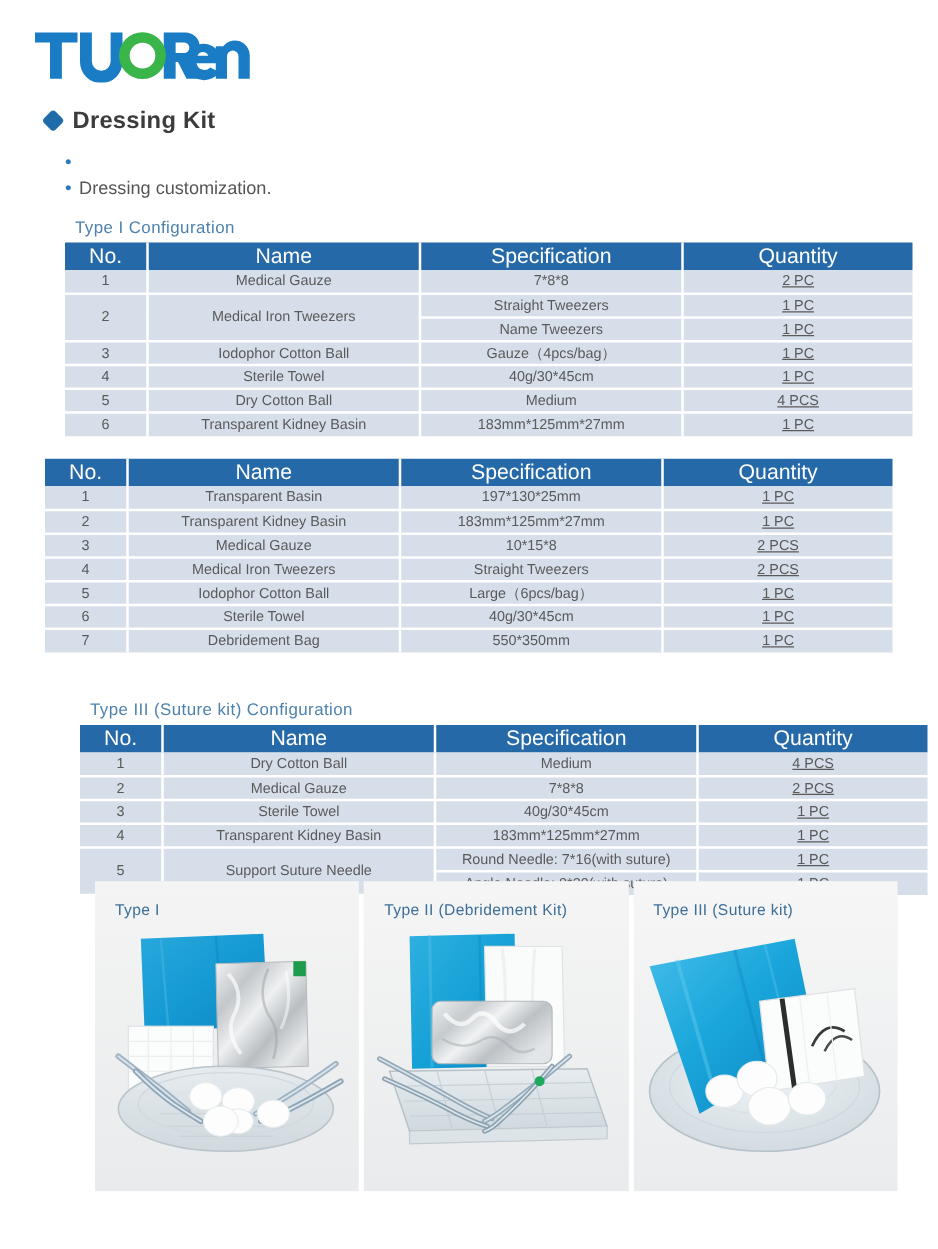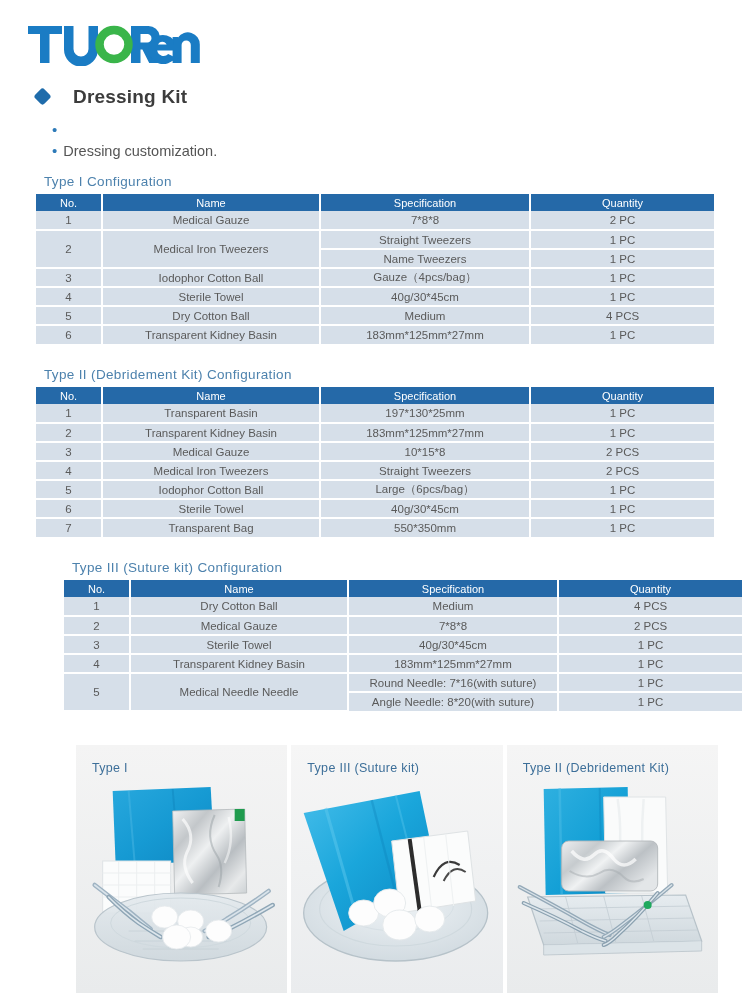--- a/index.html
+++ b/index.html
@@ -29,21 +29,21 @@
   }
   .logo-svg { display: block; }
 
   
   .title-row {
     position: absolute;
     left: 36px;
     top: 87px;
     display: flex;
     align-items: center;
-    gap: 24px;
+    gap: 9px;
   }
   .title-bullet {
     width: 13px;
     height: 13px;
     background: #1f6cab;
     border-radius: 3px;
     transform: rotate(45deg);
     flex: 0 0 auto;
   }
   .title-text {
@@ -94,50 +94,50 @@
   table.spec {
     width: 678px;
     border-collapse: collapse;
     table-layout: fixed;
     font-size: 11.5px;
   }
   table.spec th {
     background: #2569a8;
     color: #ffffff;
     font-weight: normal;
-    font-size: 11px;
+    font-size: 17px;
     height: 17px;
     text-align: center;
     border-right: 2px solid #ffffff;
     padding: 1px 2px;
   }
   table.spec th:last-child { border-right: none; }
   table.spec td {
     background: #d6dfe9;
     color: #5a5a5a;
     text-align: center;
     height: 19px;
     border-right: 2px solid #ffffff;
     border-bottom: 2px solid #ffffff;
     padding: 1px 3px;
     vertical-align: middle;
   }
-  table.spec td:last-child { border-right: none; }
+  table.spec td:last-child { border-right: none; text-decoration: underline; }
   table.spec tr:last-child td { border-bottom: none; }
 
   col.c-no   { width: 66px; }
   col.c-name { width: 218px; }
   col.c-spec { width: 210px; }
   col.c-qty  { width: 184px; }
 
   
   .gallery {
     position: absolute;
     left: 38px;
-    top: 745px;
+    top: 705px;
     width: 680px;
     height: 248px;
     display: flex;
     gap: 4px;
     padding-left: 38px;
   }
   .panel {
     position: relative;
     flex: 1 1 0;
     background: #f1f1f1;
@@ -192,21 +192,21 @@
 <div class="sub-list">
   <div class="sub-item">
     <span class="sub-dot">•</span>
   </div>
   <div class="sub-item">
     <span class="sub-dot">•</span>
     <span>Dressing customization.</span>
   </div>
 </div>
 
-<div class="section" style="top:174px;">
+<div class="section" style="top:174px;margin-left:16px;">
   <div class="section-heading">Type I Configuration</div>
   <table class="spec">
     <colgroup>
         <col class="c-no">
         <col class="c-name">
         <col class="c-spec">
         <col class="c-qty">
       </colgroup>
     <thead>
       <tr>
@@ -255,21 +255,20 @@
           <td>6</td>
           <td>Transparent Kidney Basin</td>
           <td>183mm*125mm*27mm</td>
           <td>1 PC</td>
         </tr>
       </tbody>
   </table>
 </div>
 
 <div class="section" style="top:367px;">
-  <div class="section-heading">Type II (Debridement Kit) Configuration</div>
   <table class="spec">
     <colgroup>
         <col class="c-no">
         <col class="c-name">
         <col class="c-spec">
         <col class="c-qty">
       </colgroup>
     <thead>
       <tr>
         <th>No.</th>
@@ -310,21 +309,21 @@
           <td>1 PC</td>
         </tr>
         <tr>
           <td>6</td>
           <td>Sterile Towel</td>
           <td>40g/30*45cm</td>
           <td>1 PC</td>
         </tr>
         <tr>
           <td>7</td>
-          <td>Transparent  Bag</td>
+          <td>Debridement  Bag</td>
           <td>550*350mm</td>
           <td>1 PC</td>
         </tr>
       </tbody>
   </table>
 </div>
 
 <div class="section" style="top:560px;padding-left:28px;">
   <div class="section-heading">Type III (Suture kit) Configuration</div>
   <table class="spec">
@@ -362,21 +361,21 @@
           <td>1 PC</td>
         </tr>
         <tr>
           <td>4</td>
           <td>Transparent Kidney Basin</td>
           <td>183mm*125mm*27mm</td>
           <td>1 PC</td>
         </tr>
         <tr>
           <td rowspan="2">5</td>
-          <td rowspan="2">Medical Needle Needle</td>
+          <td rowspan="2">Support Suture Needle</td>
           <td>Round Needle: 7*16(with suture)</td>
           <td>1 PC</td>
         </tr>
         <tr>
           <td>Angle Needle: 8*20(with suture)</td>
           <td>1 PC</td>
         </tr>
       </tbody>
   </table>
 </div>
@@ -449,69 +448,20 @@
         <path d="M200 146 q-22 16 -42 28 q-12 8 -22 12" stroke="#d9e3ea" stroke-width="1.6" fill="none" stroke-linecap="round"></path>
         <path d="M204 160 q-24 14 -44 24 q-10 6 -20 8" stroke="#8fa6b6" stroke-width="4.5" fill="none" stroke-linecap="round"></path>
         <path d="M204 160 q-24 14 -44 24 q-10 6 -20 8" stroke="#dde6ec" stroke-width="1.6" fill="none" stroke-linecap="round"></path>
 
         <g fill="#fdfdfd" stroke="#e6eaec" stroke-width=".8">
           <ellipse cx="96" cy="172" rx="13" ry="11"></ellipse>
           <ellipse cx="122" cy="176" rx="13" ry="11"></ellipse>
           <ellipse cx="122" cy="192" rx="12" ry="10"></ellipse>
           <ellipse cx="150" cy="186" rx="13" ry="11"></ellipse>
           <ellipse cx="108" cy="192" rx="14" ry="12"></ellipse>
-        </g>
-      </svg>
-    </div>
-  </div>
-
-  <div class="panel">
-    <span class="panel-label">Type III (Suture kit)</span>
-    <div class="photo">
-      <svg viewBox="0 0 226 248" preserveAspectRatio="xMidYMid slice">
-        <defs>
-          <linearGradient id="p3bg" x1="0" y1="0" x2="0" y2="1">
-            <stop offset="0" stop-color="#f6f6f6"></stop>
-              <stop offset="1" stop-color="#eaecee"></stop>
-          </linearGradient>
-          <linearGradient id="blue3" x1="0" y1="0" x2="1" y2="1">
-            <stop offset="0" stop-color="#45bdea"></stop>
-              <stop offset=".45" stop-color="#1aa6db"></stop>
-            <stop offset="1" stop-color="#0b86c1"></stop>
-          </linearGradient>
-          <radialGradient id="tray3" cx=".5" cy=".4" r=".7">
-            <stop offset="0" stop-color="#eff4f7" stop-opacity=".9"></stop>
-            <stop offset="1" stop-color="#c9d4db" stop-opacity=".85"></stop>
-          </radialGradient>
-        </defs>
-        <rect width="226" height="248" fill="url(#p3bg)"></rect>
-
-        <ellipse cx="112" cy="168" rx="92" ry="48" fill="url(#tray3)" stroke="#b6c2c9" stroke-width="1.3"></ellipse>
-        <ellipse cx="112" cy="164" rx="76" ry="37" fill="none" stroke="#cfd9de" stroke-width="1.1"></ellipse>
-        <ellipse cx="112" cy="160" rx="58" ry="26" fill="none" stroke="#d7e0e5" stroke-width="1"></ellipse>
-
-        <path d="M20 68 L136 46 L154 132 L60 186 Z" fill="url(#blue3)"></path>
-        <path d="M42 63 L74 176" stroke="#63cbef" stroke-width="3" opacity=".45"></path>
-        <path d="M88 55 L114 156" stroke="#0a7cb4" stroke-width="2.5" opacity=".3"></path>
-        <path d="M112 50 L136 144" stroke="#63cbef" stroke-width="2" opacity=".35"></path>
-
-        <path d="M108 96 L184 86 L192 156 L116 168 Z" fill="#fbfcfc" stroke="#dfe3e5" stroke-width="1"></path>
-        <path d="M126 94 L136 166" stroke="#2c2c2c" stroke-width="4"></path>
-        <path d="M150 132 q10 -22 26 -12" stroke="#3a3a3a" stroke-width="2.2" fill="none"></path>
-        <path d="M160 136 q9 -18 22 -9" stroke="#4a4a4a" stroke-width="2" fill="none"></path>
-        <g stroke="#eef1f2" stroke-width="1">
-          <path d="M140 92 L148 164"></path>
-            <path d="M162 89 L170 161"></path>
-        </g>
-
-        <g fill="#fdfdfd" stroke="#e4e9eb" stroke-width=".9">
-          <ellipse cx="80" cy="168" rx="15" ry="13"></ellipse>
-          <ellipse cx="106" cy="158" rx="16" ry="14"></ellipse>
-          <ellipse cx="116" cy="180" rx="17" ry="15"></ellipse>
-          <ellipse cx="146" cy="174" rx="15" ry="13"></ellipse>
         </g>
       </svg>
     </div>
   </div>
 
   <div class="panel">
     <span class="panel-label">Type II (Debridement Kit)</span>
     <div class="photo">
       <svg viewBox="0 0 226 248" preserveAspectRatio="xMidYMid slice">
         <defs>
@@ -567,13 +517,62 @@
         <path d="M24 158 q32 14 58 28 q14 7 24 10" stroke="#dde6ec" stroke-width="1.4" fill="none" stroke-linecap="round"></path>
         <path d="M172 140 q-26 22 -50 40 q-10 8 -18 12" stroke="#94a9b8" stroke-width="4" fill="none" stroke-linecap="round"></path>
         <path d="M172 140 q-26 22 -50 40 q-10 8 -18 12" stroke="#dae3e9" stroke-width="1.4" fill="none" stroke-linecap="round"></path>
         <path d="M158 148 q-20 24 -40 42 q-8 8 -14 10" stroke="#8ba1b0" stroke-width="4" fill="none" stroke-linecap="round"></path>
         <path d="M158 148 q-20 24 -40 42 q-8 8 -14 10" stroke="#dde6ec" stroke-width="1.4" fill="none" stroke-linecap="round"></path>
         <circle cx="148" cy="160" r="4" fill="#1fa95e"></circle>
       </svg>
     </div>
   </div>
 
+  <div class="panel">
+    <span class="panel-label">Type III (Suture kit)</span>
+    <div class="photo">
+      <svg viewBox="0 0 226 248" preserveAspectRatio="xMidYMid slice">
+        <defs>
+          <linearGradient id="p3bg" x1="0" y1="0" x2="0" y2="1">
+            <stop offset="0" stop-color="#f6f6f6"></stop>
+              <stop offset="1" stop-color="#eaecee"></stop>
+          </linearGradient>
+          <linearGradient id="blue3" x1="0" y1="0" x2="1" y2="1">
+            <stop offset="0" stop-color="#45bdea"></stop>
+              <stop offset=".45" stop-color="#1aa6db"></stop>
+            <stop offset="1" stop-color="#0b86c1"></stop>
+          </linearGradient>
+          <radialGradient id="tray3" cx=".5" cy=".4" r=".7">
+            <stop offset="0" stop-color="#eff4f7" stop-opacity=".9"></stop>
+            <stop offset="1" stop-color="#c9d4db" stop-opacity=".85"></stop>
+          </radialGradient>
+        </defs>
+        <rect width="226" height="248" fill="url(#p3bg)"></rect>
+
+        <ellipse cx="112" cy="168" rx="92" ry="48" fill="url(#tray3)" stroke="#b6c2c9" stroke-width="1.3"></ellipse>
+        <ellipse cx="112" cy="164" rx="76" ry="37" fill="none" stroke="#cfd9de" stroke-width="1.1"></ellipse>
+        <ellipse cx="112" cy="160" rx="58" ry="26" fill="none" stroke="#d7e0e5" stroke-width="1"></ellipse>
+
+        <path d="M20 68 L136 46 L154 132 L60 186 Z" fill="url(#blue3)"></path>
+        <path d="M42 63 L74 176" stroke="#63cbef" stroke-width="3" opacity=".45"></path>
+        <path d="M88 55 L114 156" stroke="#0a7cb4" stroke-width="2.5" opacity=".3"></path>
+        <path d="M112 50 L136 144" stroke="#63cbef" stroke-width="2" opacity=".35"></path>
+
+        <path d="M108 96 L184 86 L192 156 L116 168 Z" fill="#fbfcfc" stroke="#dfe3e5" stroke-width="1"></path>
+        <path d="M126 94 L136 166" stroke="#2c2c2c" stroke-width="4"></path>
+        <path d="M150 132 q10 -22 26 -12" stroke="#3a3a3a" stroke-width="2.2" fill="none"></path>
+        <path d="M160 136 q9 -18 22 -9" stroke="#4a4a4a" stroke-width="2" fill="none"></path>
+        <g stroke="#eef1f2" stroke-width="1">
+          <path d="M140 92 L148 164"></path>
+            <path d="M162 89 L170 161"></path>
+        </g>
+
+        <g fill="#fdfdfd" stroke="#e4e9eb" stroke-width=".9">
+          <ellipse cx="80" cy="168" rx="15" ry="13"></ellipse>
+          <ellipse cx="106" cy="158" rx="16" ry="14"></ellipse>
+          <ellipse cx="116" cy="180" rx="17" ry="15"></ellipse>
+          <ellipse cx="146" cy="174" rx="15" ry="13"></ellipse>
+        </g>
+      </svg>
+    </div>
+  </div>
+
 </div>
 
 </body></html>

